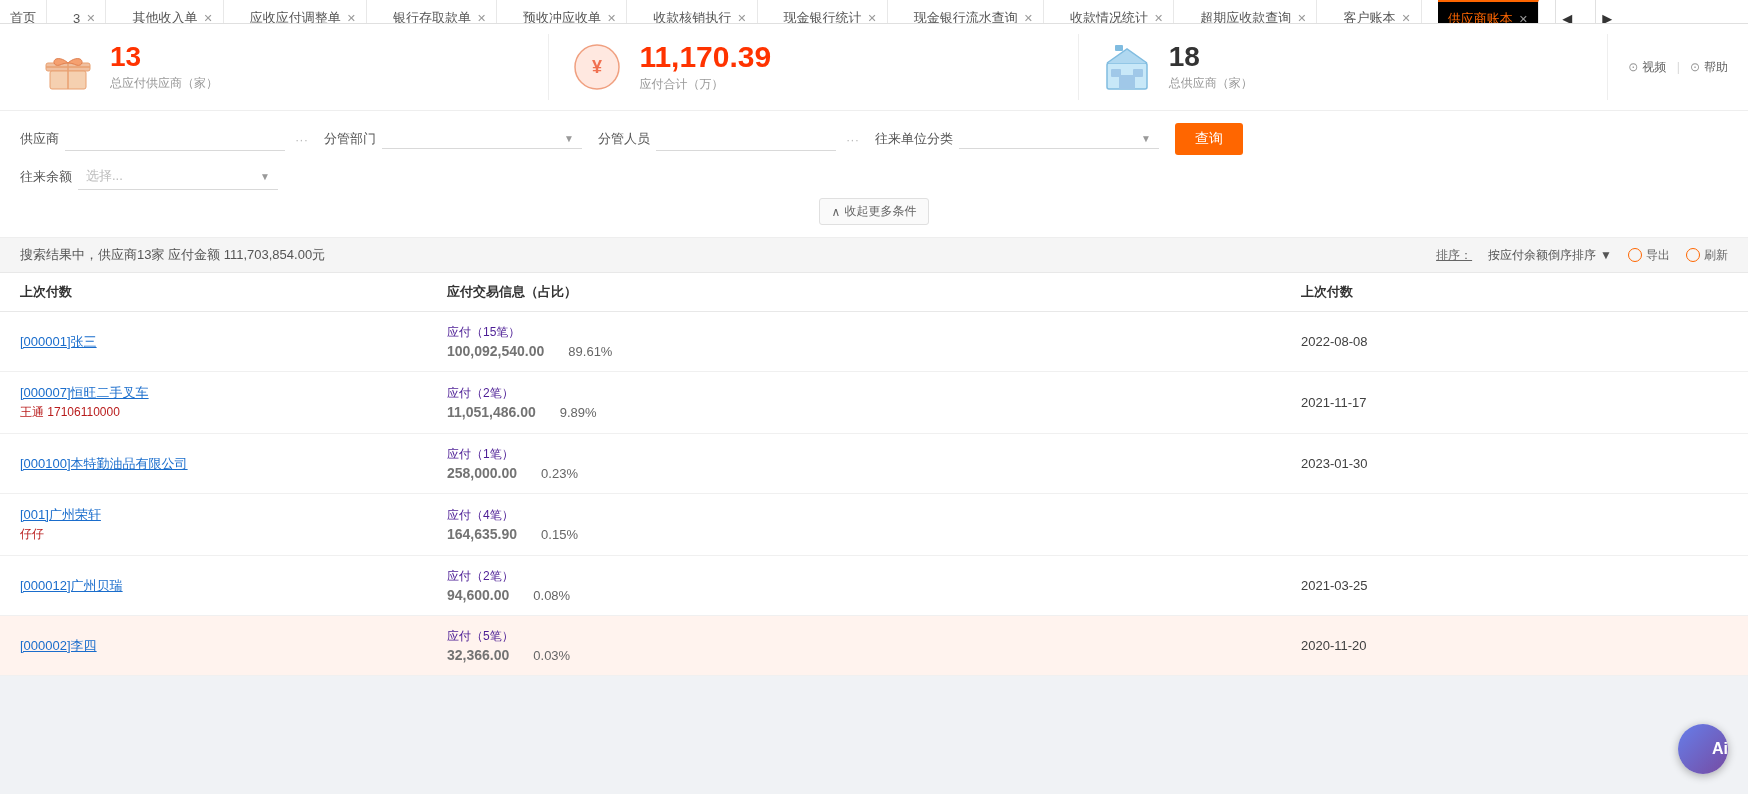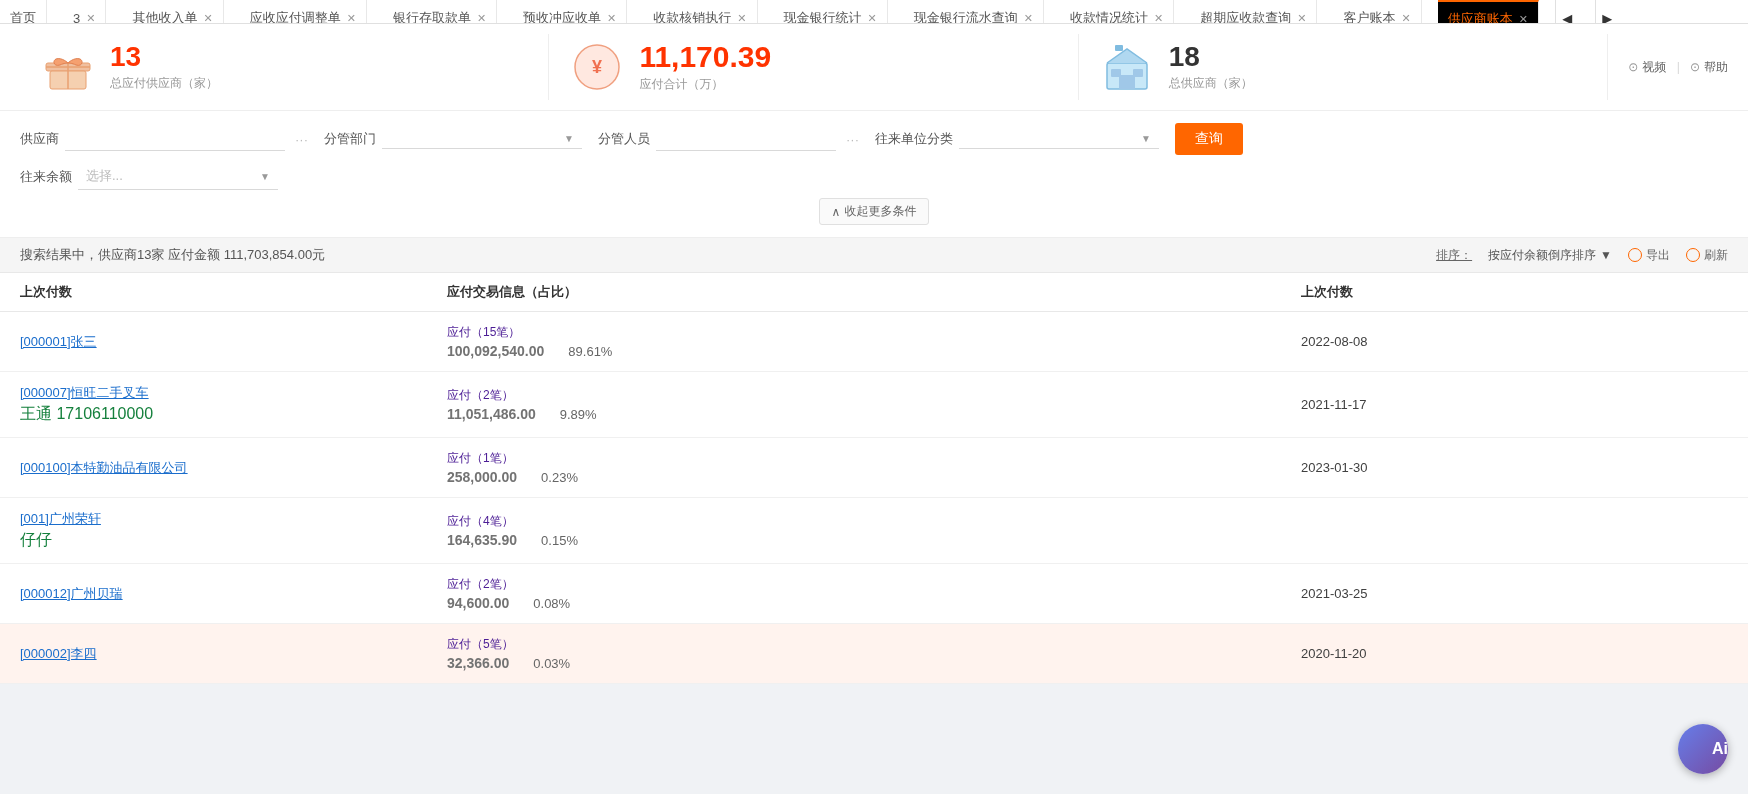--- a/index.html
+++ b/index.html
@@ -198,21 +198,21 @@
       border-bottom: 1px solid #f0f0f0;
       align-items: center;
     }
     .table-row.highlighted { background: #fff3ee; }
     .supplier-link {
       color: #1a6dcc;
       text-decoration: underline;
       cursor: pointer;
       font-size: 13px;
     }
-    .supplier-sub { font-size: 16px; color: #15803d; margin-top: 2px; }
+    .supplier-sub { font-size: 12px; color: #b91c1c; margin-top: 2px; }
     .tx-info .tx-label { font-size: 12px; color: #4c1d95; }
     .tx-info .tx-amount { color: #737373; font-size: 14px; font-weight: bold; cursor: pointer; }
     .tx-info .tx-percent { font-size: 13px; color: #666; margin-left: 16px; }
     .tx-row { display: flex; align-items: center; gap: 8px; margin-top: 2px; }
     .last-pay { font-size: 13px; color: #404040; }
 
     
     ::-webkit-scrollbar { width: 6px; height: 6px; }
     ::-webkit-scrollbar-track { background: #f0f0f0; }
     ::-webkit-scrollbar-thumb { background: #ccc; border-radius: 3px; }

